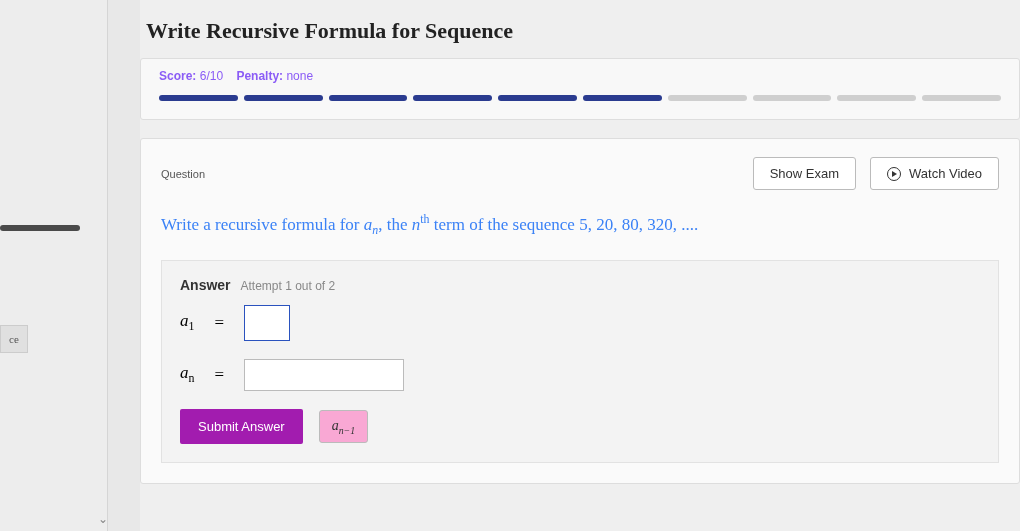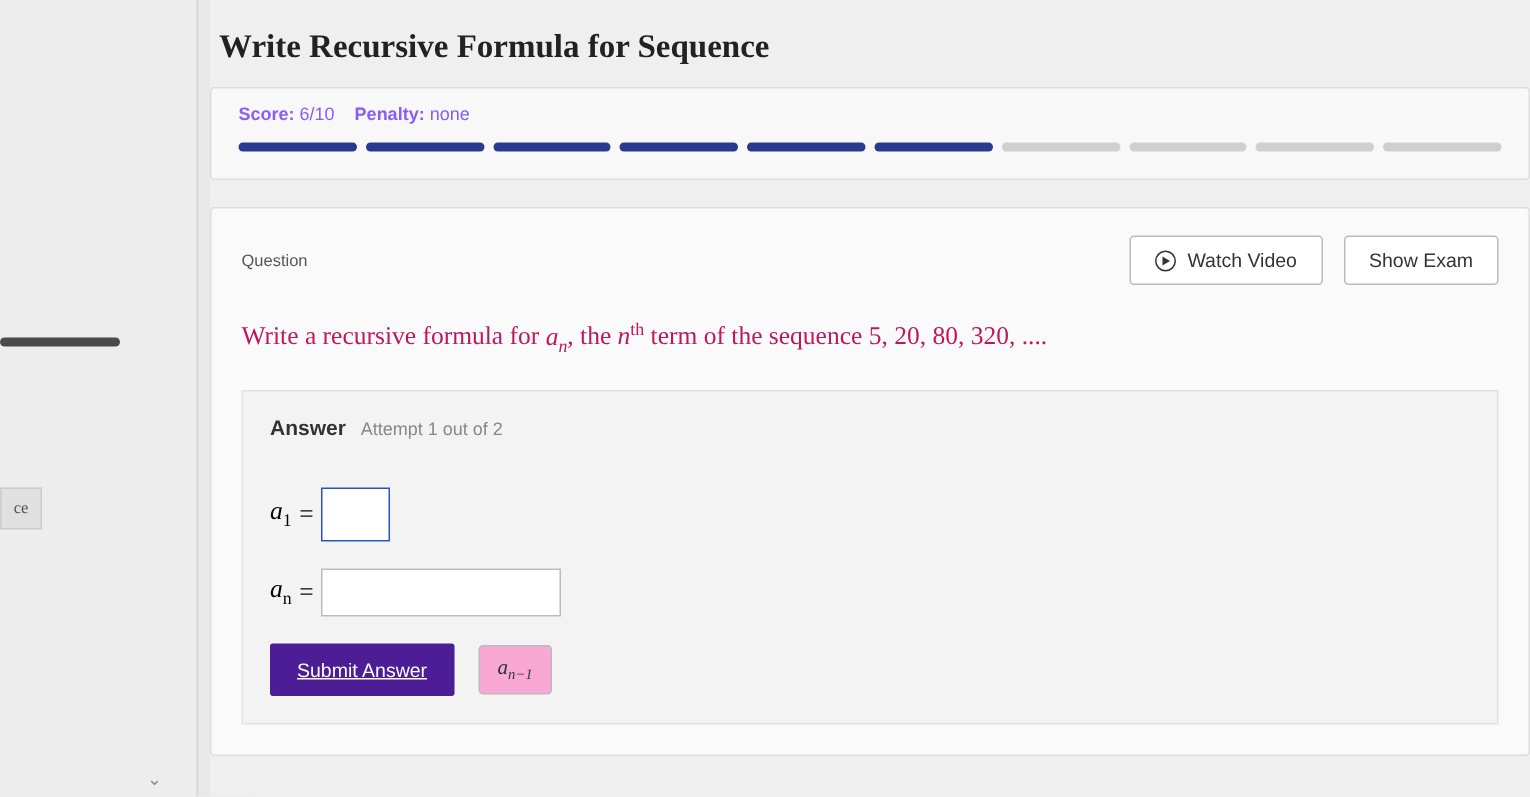--- a/index.html
+++ b/index.html
@@ -7,21 +7,21 @@
     font-family: Georgia, 'Times New Roman', serif;
     background: #e8e8e8;
     width: 1020px;
     height: 531px;
     overflow: hidden;
     position: relative;
   }
   .left-sidebar {
     position: absolute;
     left: 0; top: 0;
-    width: 132px;
+    width: 108px;
     height: 100%;
     background: #ededed;
     border-right: 1px solid #d5d5d5;
   }
   .left-stub-line {
     position: absolute;
     left: 0;
     top: 225px;
     width: 80px;
     height: 6px;
@@ -127,42 +127,42 @@
   .play-triangle {
     width: 0; height: 0;
     border-left: 5px solid #333;
     border-top: 3px solid transparent;
     border-bottom: 3px solid transparent;
     margin-left: 1px;
   }
   .prompt {
     font-family: Georgia, serif;
     font-size: 17px;
-    color: #be185d;
+    color: #3b82f6;
     margin-bottom: 22px;
   }
   .prompt .math-i { font-style: italic; }
   .prompt sub { font-size: 0.7em; font-style: italic; }
   .prompt sup { font-size: 0.7em; }
   .answer-box {
     background: #f3f3f3;
     border: 1px solid #e2e2e2;
     padding: 16px 18px 18px 18px;
   }
   .answer-head {
     font-family: Arial, Helvetica, sans-serif;
     font-size: 14px;
     color: #333;
-    margin-bottom: 32px;
+    margin-bottom: 12px;
   }
   .answer-head .attempt { font-size: 12px; color: #888; margin-left: 6px; }
   .eq-row {
     display: flex;
     align-items: center;
-    gap: 5px;
+    gap: 20px;
     margin-bottom: 18px;
     font-family: Georgia, serif;
     font-size: 17px;
   }
   .eq-row .var { font-style: italic; }
   .eq-row sub { font-size: 0.7em; font-style: normal; }
   .eq-input-small {
     width: 46px; height: 36px;
     border: 1.5px solid #2a52be;
     background: #fff;
@@ -176,26 +176,25 @@
     background: #fff;
     font-size: 15px;
     padding: 0 6px;
     font-family: Georgia, serif;
   }
   .bottom-row { display: flex; align-items: center; gap: 16px; }
   .btn-primary {
     font-family: Arial, Helvetica, sans-serif;
     font-size: 13px;
     color: #fff;
-    background: #4c1d95;
+    background: #a21caf;
     border: none;
     border-radius: 2px;
     padding: 10px 18px;
     cursor: pointer;
-    text-decoration: underline;
   }
   .token-btn {
     font-family: Georgia, serif;
     font-size: 14px;
     font-style: italic;
     color: #333;
     background: #f9a8d4;
     border: 1px solid #bbb;
     border-radius: 3px;
     padding: 7px 12px;
@@ -248,28 +247,28 @@
         <div class="seg"></div>
         <div class="seg"></div>
       </div>
   </div>
 
   <div class="question-card">
     <div class="qheader">
       <div class="qlabel">Question</div>
       <div class="qbuttons">
         <button class="btn-outline">
+          <span>Show Exam</span>
+        </button>
+        <button class="btn-outline">
           <span class="play-circle">
               <span class="play-triangle"></span>
             </span>
           <span>Watch Video</span>
         </button>
-        <button class="btn-outline">
-          <span>Show Exam</span>
-        </button>
       </div>
     </div>
 
     <div class="prompt">
       <span>Write a recursive formula for </span><span class="math-i">a<sub>n</sub></span><span>, the </span><span class="math-i">n</span><sup>th</sup><span> term of the sequence </span><span>5, 20, 80, 320, ....</span>
     </div>
 
     <div class="answer-box">
       <div class="answer-head">
         <b>Answer</b>

